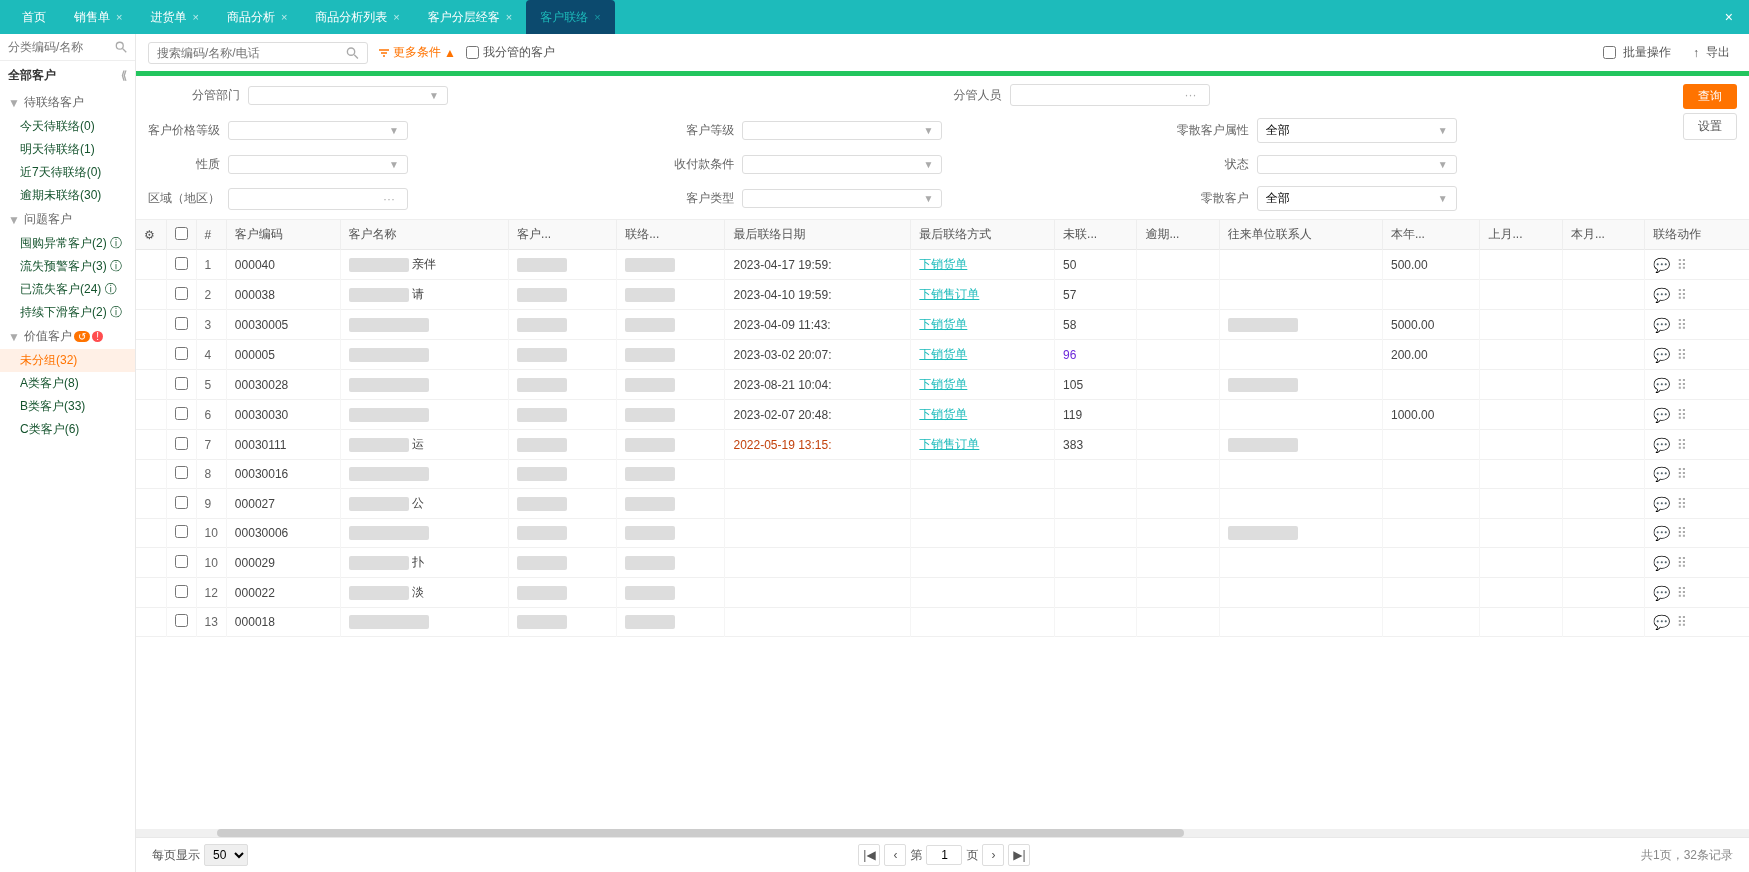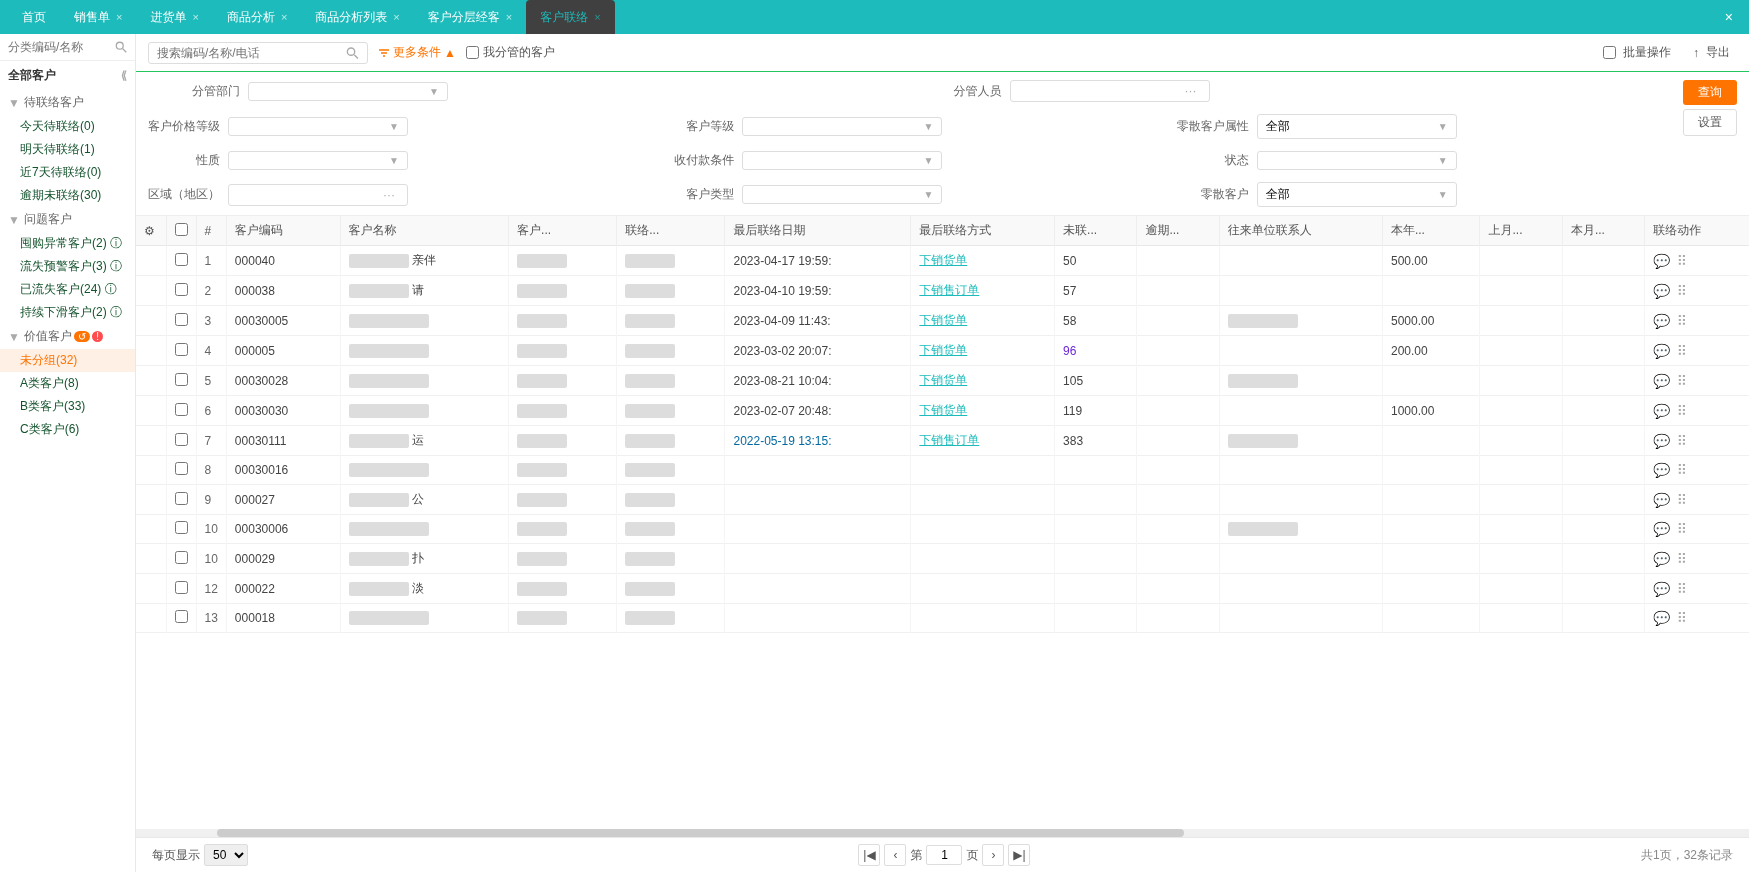--- a/index.html
+++ b/index.html
@@ -18,21 +18,21 @@
       align-items: center;
       padding: 0 14px;
       height: 34px;
       color: #fff;
       cursor: pointer;
       font-size: 13px;
       white-space: nowrap;
       gap: 6px;
     }
     .top-nav .nav-tab.active {
-      background: #404040;
+      background: #0c4a6e;
       color: #1dbbbb;
       border-radius: 4px 4px 0 0;
     }
     .top-nav .nav-tab .close-x {
       font-size: 11px;
       opacity: 0.7;
       cursor: pointer;
     }
     .top-nav .nav-tab.active .close-x {
       color: #1dbbbb;
@@ -121,21 +121,21 @@
       overflow: hidden;
     }
 
     
     .filter-bar {
       background: #fff;
       padding: 6px 12px;
       display: flex;
       align-items: center;
       gap: 10px;
-      border-bottom: 1px solid #22c55e;
+      border-bottom: 5px solid #22c55e;
     }
     .search-box {
       display: flex;
       align-items: center;
       border: 1px solid #ddd;
       border-radius: 3px;
       padding: 3px 8px;
       gap: 4px;
       width: 220px;
     }
@@ -801,21 +801,21 @@
     <td></td>
     <td><input type="checkbox" style=""></td>
     <td style="color:#666;">7</td>
     <td>00030111</td>
     <td>
       <span style="background:#ddd; border-radius:2px; color:transparent; display:inline-block; height:14px; vertical-align:middle; min-width:60px;">运</span>
       <span style="color:#444;">运</span>
     </td>
     <td><span style="background:#ddd; border-radius:2px; color:transparent; display:inline-block; height:14px; vertical-align:middle; min-width:50px;"></span></td>
     <td><span style="background:#ddd; border-radius:2px; color:transparent; display:inline-block; height:14px; vertical-align:middle; min-width:50px;"></span></td>
-    <td style="color:#0369a1;">2022-05-19 13:15:</td>
+    <td style="color:#c2410c;">2022-05-19 13:15:</td>
     <td><span class="td-link">下销售订单</span></td>
     <td style="color:#444;">383</td>
     <td></td>
     <td><span style="background:#ddd; border-radius:2px; color:transparent; display:inline-block; height:14px; vertical-align:middle; min-width:70px;"></span></td>
     <td style="color:#444;"></td>
     <td></td>
     <td></td>
     <td>
       <div class="action-icons">
         <span class="action-icon">💬</span>

